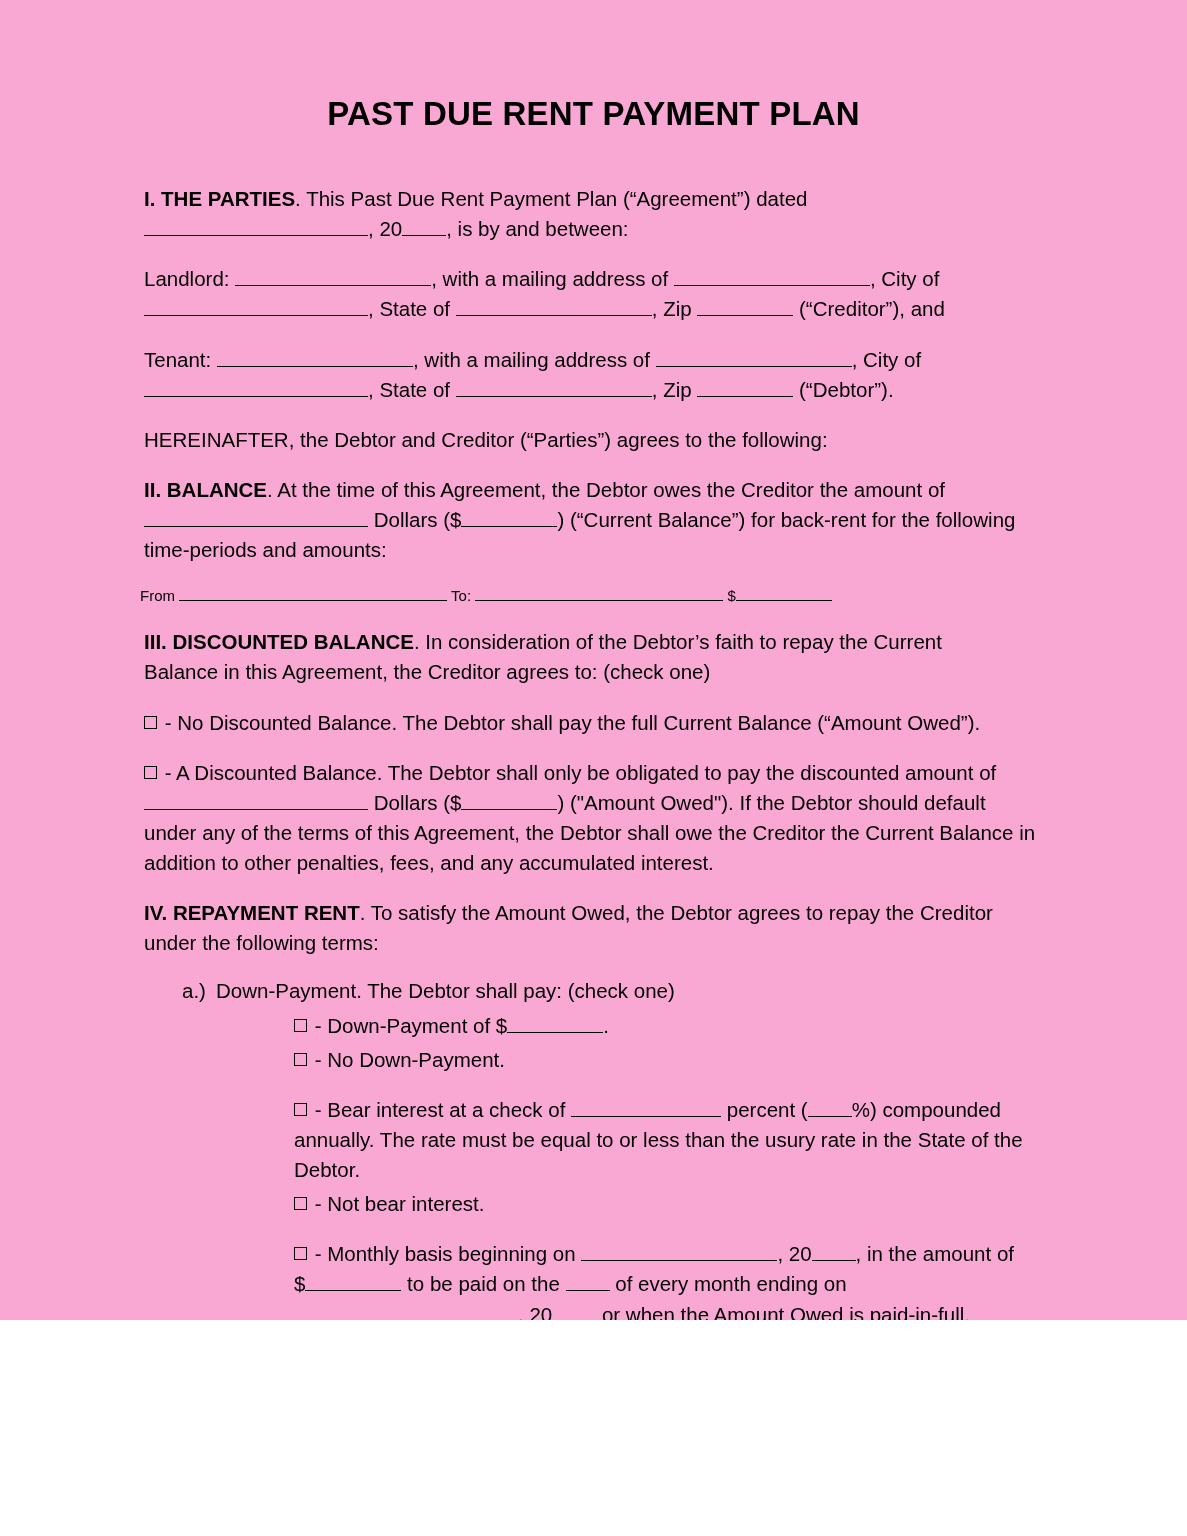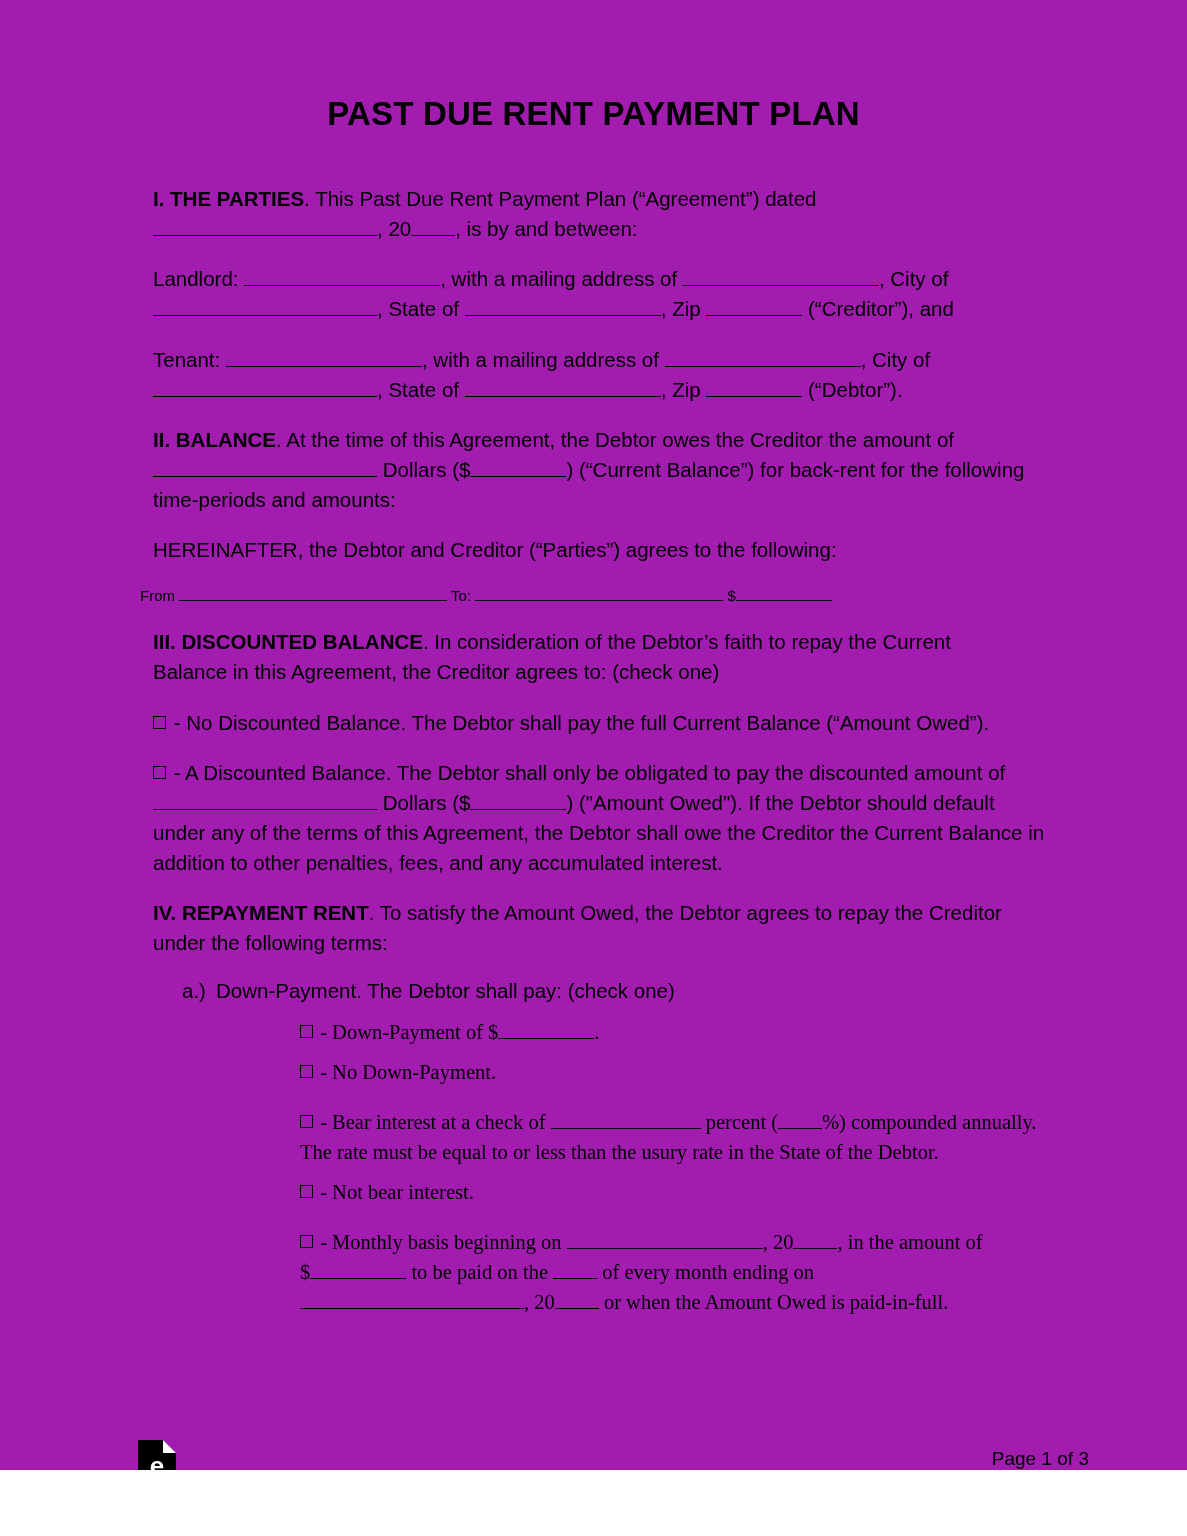--- a/index.html
+++ b/index.html
@@ -7,44 +7,44 @@
     padding: 0;
     background: #ffffff;
   }
   body {
     font-family: "Liberation Sans", sans-serif;
     color: #000000;
   }
   .page {
     position: relative;
     width: 1187px;
-    height: 1470px;
+    height: 1320px;
     margin: 0 auto;
-    background: #a21caf;
+    background: #f9a8d4;
     box-sizing: border-box;
     overflow: hidden;
   }
   .doc-title {
     text-align: center;
     font-size: 33px;
     font-weight: bold;
     letter-spacing: 0.2px;
     padding-top: 96px;
     line-height: 1.1;
   }
   .content {
     position: absolute;
     left: 140px;
     top: 184px;
     width: 908px;
   }
   p.block {
     font-size: 20.5px;
     line-height: 1.47;
-    margin: 0 0 20px 13px;
+    margin: 0 0 20px 4px;
     text-align: left;
   }
   p.tight {
     margin-bottom: 18px;
   }
   .sec {
     font-weight: bold;
   }
   .fill {
     display: inline-block;
@@ -76,24 +76,23 @@
     margin: 0 0 2px 0;
     padding-left: 42px;
   }
   .lettered .lbl {
     display: inline-block;
     width: 34px;
   }
   .opt {
     font-size: 20.5px;
     line-height: 1.47;
-    margin: 10px;
+    margin: 4px;
     padding-left: 150px;
     text-indent: 0;
-    font-family: Liberation Serif, serif;
   }
   .opt.hang {
     padding-left: 150px;
   }
   .from-line {
     font-size: 15px;
     line-height: 1.47;
     margin: 0 0 20px 0;
   }
   .footer-logo {
@@ -119,23 +118,23 @@
   <div class="doc-title">PAST DUE RENT PAYMENT PLAN</div>
 
   <div class="content">
 
     <p class="block"><span class="sec">I. THE PARTIES</span><span>. This Past Due Rent Payment Plan (“Agreement”) dated</span><br><span class="fill f-xl"></span><span>, 20</span><span class="fill f-xxs"></span><span>, is by and between:</span></p>
 
     <p class="block"><span>Landlord:</span> <span class="fill f-l"></span><span>, with a mailing address of</span> <span class="fill f-l"></span><span>, City of</span><br><span class="fill f-xl"></span><span>, State of</span> <span class="fill f-l"></span><span>, Zip</span> <span class="fill f-s"></span> <span>(“Creditor”), and</span></p>
 
     <p class="block"><span>Tenant:</span> <span class="fill f-l"></span><span>, with a mailing address of</span> <span class="fill f-l"></span><span>, City of</span><br><span class="fill f-xl"></span><span>, State of</span> <span class="fill f-l"></span><span>, Zip</span> <span class="fill f-s"></span> <span>(“Debtor”).</span></p>
 
+    <p class="block">HEREINAFTER, the Debtor and Creditor (“Parties”) agrees to the following:</p>
+
     <p class="block"><span class="sec">II. BALANCE</span><span>. At the time of this Agreement, the Debtor owes the Creditor the amount of</span><br><span class="fill f-xl"></span> <span>Dollars ($</span><span class="fill f-s"></span><span>) (“Current Balance”) for back-rent for the following</span><br><span>time-periods and amounts:</span></p>
-
-    <p class="block">HEREINAFTER, the Debtor and Creditor (“Parties”) agrees to the following:</p>
 
     <p class="from-line"><span>From</span> <span class="fill" style="width:268px"></span> <span>To:</span> <span class="fill" style="width:248px"></span> <span>$</span><span class="fill f-s"></span></p>
 
     <p class="block"><span class="sec">III. DISCOUNTED BALANCE</span><span>. In consideration of the Debtor’s faith to repay the Current</span><br><span>Balance in this Agreement, the Creditor agrees to: (check one)</span></p>
 
     <p class="block"><span class="chk"></span> <span>- No Discounted Balance. The Debtor shall pay the full Current Balance (“Amount Owed”).</span></p>
 
     <p class="block"><span class="chk"></span> <span>- A Discounted Balance. The Debtor shall only be obligated to pay the discounted amount of</span><br><span class="fill f-xl"></span> <span>Dollars ($</span><span class="fill f-s"></span><span>) ("Amount Owed"). If the Debtor should default</span><br><span>under any of the terms of this Agreement, the Debtor shall owe the Creditor the Current Balance in addition to other penalties, fees, and any accumulated interest.</span></p>
 
     <p class="block tight"><span class="sec">IV. REPAYMENT RENT</span><span>. To satisfy the Amount Owed, the Debtor agrees to repay the Creditor</span><br><span>under the following terms:</span></p>

